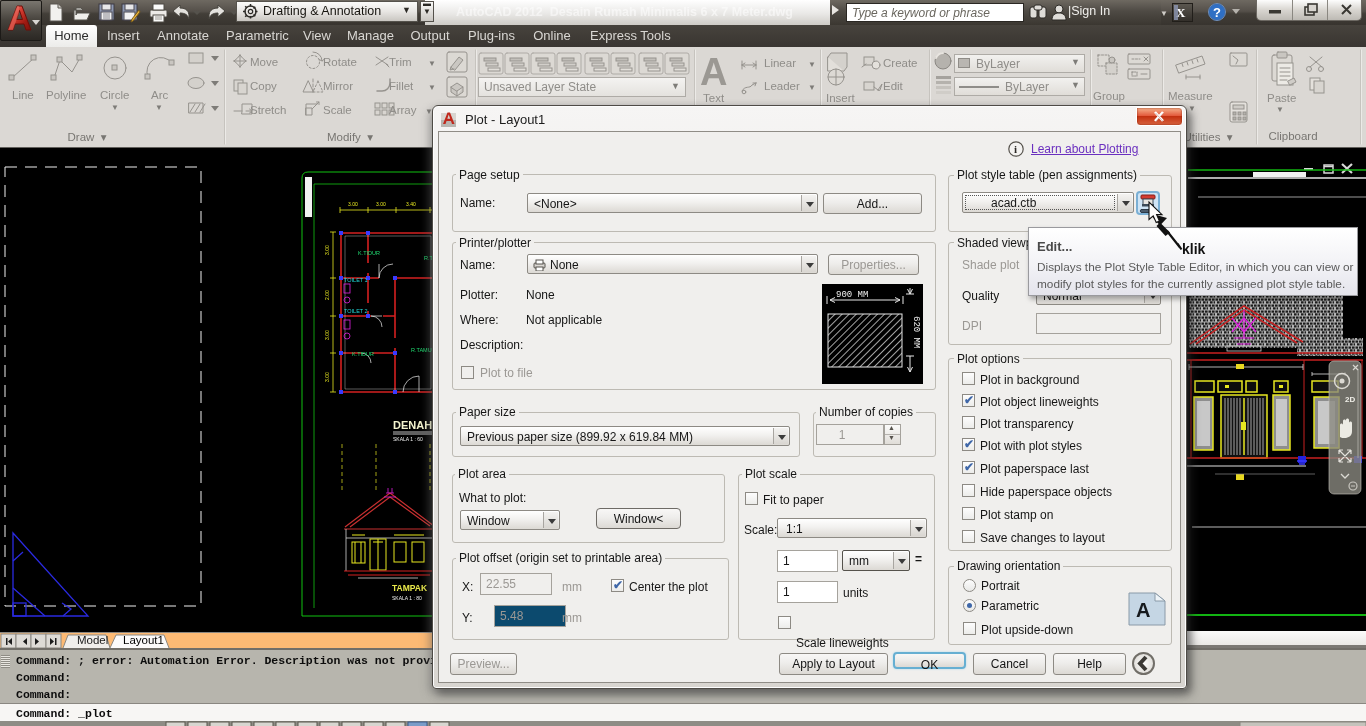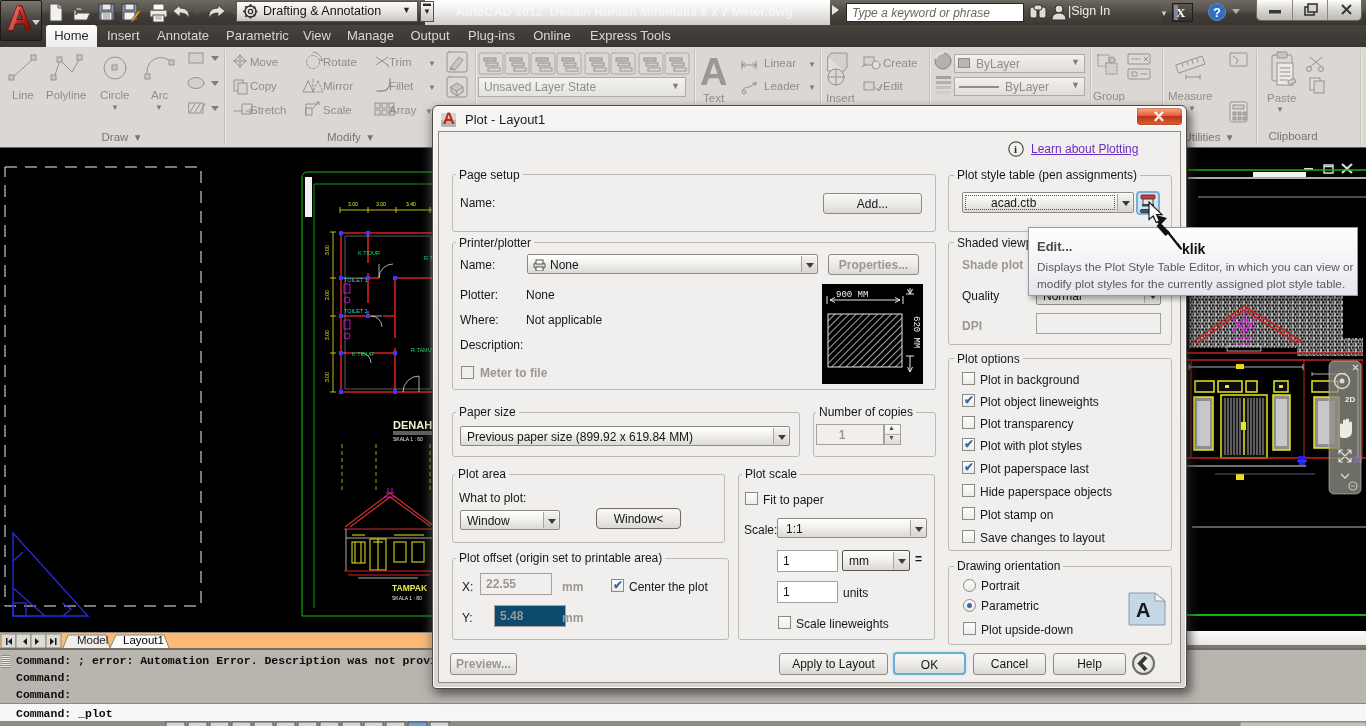--- a/index.html
+++ b/index.html
@@ -41,21 +41,21 @@
 
 #dlg { left:432px; top:105px; width:755px; height:584px; border-radius:6px 6px 4px 4px;
   background:linear-gradient(#f6f5f4,#d8d5d0);
   border:1px solid #4e4b46; box-shadow:-4px 4px 8px rgba(110,110,110,.38), 4px 5px 10px rgba(40,40,40,.65), inset 0 0 0 1px #fdfdfd;
   z-index:40; }
 #dlgtitle { left:438px; top:107px; width:743px; height:24px; z-index:41; color:#1c1c1c; font-size:13px; }
 #dlgbody { left:438px; top:131px; width:743px; height:552px; background:#f0efed; border:1px solid #8f8c86; z-index:41; }
 .grp { position:absolute; border:1px solid #bdbab3; border-radius:3px; z-index:42; }
 .grplab { position:absolute; background:#f0efed; color:#161616; font-size:12px; padding:0 3px; z-index:43; }
 .lbl { position:absolute; color:#161616; font-size:12px; z-index:43; white-space:nowrap; }
-.dis { color:#9b9894 !important;font-weight:bold; }
+.dis { color:#9b9894 !important; }
 .combo { position:absolute; border:1px solid #8d8a84; background:linear-gradient(#ffffff,#f2f1ef 45%,#dcd9d4); border-radius:2px; z-index:43; font-size:12px; color:#161616; }
 .carrow { position:absolute; right:1px; top:1px; bottom:1px; width:15px; background:linear-gradient(#f4f3f1,#d9d6d1); border-left:1px solid #a8a5a0; }
 .carrow:after { content:""; position:absolute; left:4px; top:7px; border:4px solid transparent; border-top:5px solid #3b3b3b; }
 .btn { position:absolute; border:1px solid #8d8a84; background:linear-gradient(#f8f7f6,#eeedeb 45%,#dcd9d4); border-radius:3px; z-index:43; font-size:12px; color:#161616; text-align:center; }
 .field { position:absolute; border:1px solid #a5a29c; background:#fff; z-index:43; font-size:12px; color:#161616; padding:3px 0 0 5px; }
 .cb { position:absolute; width:13px; height:13px; border:1px solid #8d8a84; background:linear-gradient(#fdfdfd,#ececea); z-index:43; }
 .cbc:after { content:"\2714"; position:absolute; left:1px; top:-2px; color:#3f67a8; font-size:12px; font-weight:bold; }
 .radio { position:absolute; width:13px; height:13px; border:1px solid #8d8a84; border-radius:50%; background:linear-gradient(#fdfdfd,#e8e8e6); z-index:43; }
 .radsel:after { content:""; position:absolute; left:3px; top:3px; width:5px; height:5px; border-radius:50%; background:#3f67a8; }
 
@@ -398,21 +398,21 @@
 <div class="abs" style="left:954px;top:77px;width:131px;height:19px;border:1px solid #aeaba6;background:linear-gradient(#f2f1ef,#e0ddd8);z-index:2">
  <span style="position:absolute;left:4px;top:8px;width:40px;height:2px;background:#8f8d89"></span>
  <span style="position:absolute;left:50px;top:2px;font-size:12px;color:#8f8d89">ByLayer</span>
  <span style="position:absolute;right:4px;top:2px;color:#7e7c78;font-size:9px">▼</span>
 </div>
 <div class="abs ricolabel" style="left:1093px;top:90px">Group</div>
 <div class="abs ricolabel" style="left:1168px;top:90px">Measure</div>
 <div class="abs" style="left:1188px;top:104px;color:#7e7c78;font-size:8px">▼</div>
 <div class="abs ricolabel" style="left:1267px;top:92px">Paste</div>
 <div class="abs" style="left:1276px;top:105px;color:#7e7c78;font-size:8px">▼</div>
-<div class="abs rlabel" style="left:76px;width:90px">Draw &nbsp;▾</div>
+<div class="abs rlabel" style="left:42px;width:90px">Draw &nbsp;▾</div>
 <div class="abs rlabel" style="left:305px;width:90px">Modify &nbsp;▾</div>
 <div class="abs rlabel" style="left:1163px;width:90px">Utilities &nbsp;▾</div>
 <div class="abs rlabel" style="left:1264px;width:58px">Clipboard</div>
 
 <div class="abs" id="canvasL">
 <svg width="434" height="484" style="position:absolute;left:0;top:0">
  <rect x="5" y="19" width="196" height="439" fill="none" stroke="#f0f0f0" stroke-dasharray="12 8"></rect>
 
  <g stroke="#2a2ae0" fill="none" stroke-width="1.3">
   <path d="M13 385 L13 468 L88 468 Z"></path>
@@ -696,20 +696,24 @@
 
 <svg class="abs" width="18" height="18" style="left:1008px;top:141px;z-index:43">
  <circle cx="8" cy="8" r="7.2" fill="#f4f3f1" stroke="#55524c" stroke-width="1.2"></circle>
  <text x="6" y="12" font-size="11" font-weight="bold" font-family="Liberation Serif" fill="#2b2925">i</text>
 </svg>
 <div class="abs" style="left:1031px;top:142px;font-size:12px;color:#6a2fbf;text-decoration:underline;z-index:43">Learn about Plotting</div>
 
 <div class="grp" style="left:452px;top:174px;width:484px;height:58px"></div>
 <div class="grplab" style="left:456px;top:168px">Page setup</div>
 <div class="lbl" style="left:460px;top:196px">Name:</div>
+<div class="combo" style="left:527px;top:193px;width:291px;height:20px">
+      <span style="position:absolute;left:6px;top:3px">&lt;None&gt;</span>
+      <span class="carrow"></span>
+    </div>
 <div class="btn" style="left:823px;top:193px;width:99px;height:21px;line-height:20px">Add...</div>
 
 <div class="grp" style="left:452px;top:242px;width:484px;height:148px"></div>
 <div class="grplab" style="left:456px;top:236px">Printer/plotter</div>
 <div class="lbl" style="left:460px;top:258px">Name:</div>
 <div class="combo" style="left:527px;top:254px;width:291px;height:20px">
  <svg width="13" height="12" style="position:absolute;left:5px;top:4px">
   <rect x="1" y="4" width="11" height="5" rx="1" fill="#dcd9d4" stroke="#55524c"></rect>
   <rect x="3" y="1" width="7" height="4" fill="#fff" stroke="#55524c"></rect>
   <rect x="3" y="8" width="7" height="4" fill="#fff" stroke="#55524c"></rect>
@@ -717,21 +721,21 @@
  <span style="position:absolute;left:22px;top:3px">None</span>
       <span class="carrow"></span>
     </div>
 <div class="btn dis" style="left:828px;top:254px;width:91px;height:21px;line-height:20px">Properties...</div>
 <div class="lbl" style="left:460px;top:288px">Plotter:</div>
 <div class="lbl" style="left:526px;top:288px">None</div>
 <div class="lbl" style="left:460px;top:313px">Where:</div>
 <div class="lbl" style="left:526px;top:313px">Not applicable</div>
 <div class="lbl" style="left:460px;top:338px">Description:</div>
 <div class="cb" style="left:461px;top:366px;background:#f0efed"></div>
-<div class="lbl dis" style="left:480px;top:366px">Meter to file</div>
+<div class="lbl dis" style="left:480px;top:366px">Plot to file</div>
 
 <svg class="abs" width="101" height="100" style="left:822px;top:284px;z-index:43">
  <rect x="0" y="0" width="101" height="100" fill="#000"></rect>
  <g stroke="#e8e8e8" fill="none">
   <path d="M8 16 h70 M8 16 l5 -2.5 M8 16 l5 2.5 M78 16 l-5 -2.5 M78 16 l-5 2.5 M5 12 v8 M81 12 v8"></path>
   <path d="M88 10 l-2.5 -5 M88 10 l2.5 -5 M88 10 v-6 M84 10 h8"></path>
   <path d="M88 72 v16 M88 88 l-2.5 -5 M88 88 l2.5 -5 M84 72 h8"></path>
  </g>
  <text x="14" y="13" font-size="9" fill="#f0f0f0" font-family="Liberation Mono">900 MM</text>
  <text x="92" y="32" font-size="9" fill="#f0f0f0" font-family="Liberation Mono" transform="rotate(90 92 32)">620 MM</text>
@@ -791,21 +795,21 @@
     </div>
 <div class="field" style="left:777px;top:550px;width:61px;height:22px">1</div>
 <div class="combo" style="left:842px;top:550px;width:68px;height:21px;border-color:#55524c">
       <span style="position:absolute;left:6px;top:3px">mm</span>
       <span class="carrow"></span>
     </div>
 <div class="lbl" style="left:915px;top:552px;font-weight:bold">=</div>
 <div class="field" style="left:777px;top:581px;width:61px;height:22px">1</div>
 <div class="lbl" style="left:843px;top:586px">units</div>
 <div class="cb" style="left:778px;top:616px"></div>
-<div class="lbl" style="left:796px;top:617px">Scale lineweights</div>
+<div class="lbl" style="left:796px;top:636px">Scale lineweights</div>
 
 <div class="grp" style="left:948px;top:175px;width:224px;height:57px"></div>
 <div class="grplab" style="left:954px;top:168px">Plot style table (pen assignments)</div>
 <div class="combo" style="left:962px;top:192px;width:172px;height:21px">
       <span style="position:absolute;left:2px;top:2px;right:18px;bottom:2px;border:1px dotted #555"></span>
       <span style="position:absolute;left:28px;top:3px">acad.ctb</span>
       <span class="carrow"></span>
     </div>
 <div class="abs" style="left:1136px;top:191px;width:24px;height:24px;border:2px solid #7aafd4;border-radius:4px;background:#cfe4f5;z-index:43">
  <svg width="20" height="20" style="position:absolute;left:0;top:0">
@@ -859,21 +863,21 @@
 <div class="cb" style="left:963px;top:622px"></div>
     <div class="lbl" style="left:981px;top:623px">Plot upside-down</div>
 <svg class="abs" width="38" height="36" style="left:1128px;top:590px;z-index:43">
  <path d="M1 3 h26 l10 8 v24 h-36 z" fill="#c5d6e4" stroke="#8a9aa8"></path>
  <path d="M27 3 l0 8 l10 0 z" fill="#eef4f8" stroke="#8a9aa8"></path>
  <text x="8" y="27" font-size="20" font-weight="bold" fill="#16191c" font-family="Liberation Sans">A</text>
 </svg>
 
 <div class="btn dis" style="left:450px;top:653px;width:67px;height:22px;line-height:21px">Preview...</div>
 <div class="btn" style="left:779px;top:653px;width:109px;height:22px;line-height:21px">Apply to Layout</div>
-<div class="btn" style="left:893px;top:652px;width:73px;height:23px;line-height:22px;border:2px solid #66afd2;box-shadow:0 0 2px #9fd4ee;border-radius:4px">OK</div>
+<div class="btn" style="left:893px;top:652px;width:73px;height:17px;line-height:22px;border:2px solid #66afd2;box-shadow:0 0 2px #9fd4ee;border-radius:4px">OK</div>
 <div class="btn" style="left:973px;top:653px;width:73px;height:22px;line-height:21px">Cancel</div>
 <div class="btn" style="left:1053px;top:653px;width:73px;height:22px;line-height:21px">Help</div>
 <div class="abs" style="left:1132px;top:652px;width:23px;height:23px;border:2px solid #716e68;border-radius:50%;background:radial-gradient(#fdfdfc,#d8d5d0);z-index:43">
  <svg width="19" height="19">
         <path d="M12 3 L6 9.5 L12 16" stroke="#3b3935" stroke-width="4" fill="none"></path>
       </svg>
 </div>
 
 <div class="abs" id="tooltip">
  <div style="position:absolute;left:8px;top:11px;font-size:13px;font-weight:bold;color:#4a4a4a">Edit...</div>

